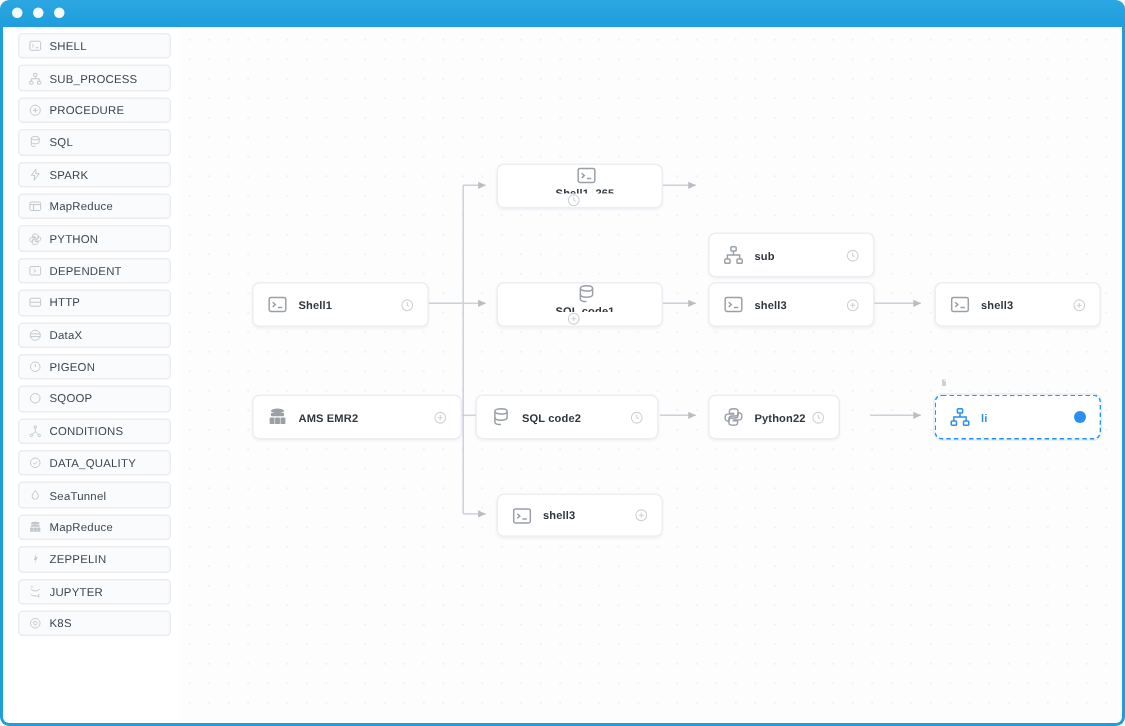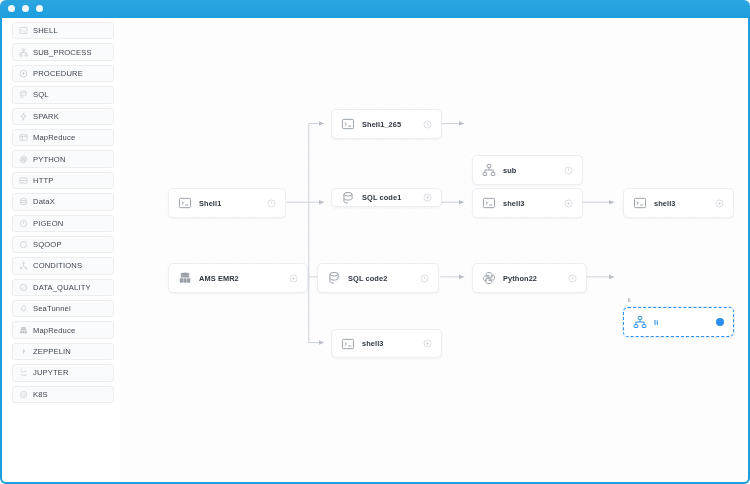--- a/index.html
+++ b/index.html
@@ -93,21 +93,20 @@
   .node .n-status{
     width:9px;height:9px;flex:0 0 9px;margin-right:9px;
     color:#cdd1d6;display:flex;align-items:center;justify-content:center;
   }
   .node .n-status svg{display:block;width:9px;height:9px;}
   
   .node.sel{
     background:#ffffff;
     border:1px dashed #2a8ff0;
     box-shadow:0 0 0 1px rgba(42,143,240,.12);
-    margin-top:44px;
   }
   .node.sel .n-ico{color:#2a8ff0;}
   .node.sel .n-label{color:#2a8ff0;}
   .sel-handle{
     position:absolute;width:8px;height:8px;border-radius:50%;
     background:#2a8ff0;right:9px;top:50%;margin-top:-4px;
   }
   .sel-tag{
     position:absolute;left:4px;top:-11px;
     font-size:6px;color:#8b9099;
@@ -190,20 +189,29 @@
             <svg viewBox="0 0 24 24" fill="none" stroke="currentColor" stroke-width="1.6">
               <path d="M12 2.6c-3.2 0-4.7 1-4.7 2.9v2.3h4.9v.9H5.5C3.6 8.7 2.4 10 2.4 12.6s1 3.9 2.8 3.9h1.6v-2.4c0-1.9 1.5-3.2 3.5-3.2h3.9c1.7 0 3-1.2 3-2.9V5.5c0-1.8-1.6-2.9-5.2-2.9z"></path>
               <path d="M12 21.4c3.2 0 4.7-1 4.7-2.9v-2.3h-4.9v-.9h6.7c1.9 0 3.1-1.3 3.1-3.9s-1-3.9-2.8-3.9h-1.6v2.4c0 1.9-1.5 3.2-3.5 3.2H9.8c-1.7 0-3 1.2-3 2.9v3c0 1.8 1.6 2.4 5.2 2.4z"></path>
             </svg>
           </span>
           <span class="side-label">PYTHON</span>
         </div>
         <div class="side-item">
           <span class="side-ico">
             <svg viewBox="0 0 24 24" fill="none" stroke="currentColor" stroke-width="1.7">
+              <rect x="2.5" y="4.5" width="19" height="15" rx="2"></rect>
+              <path d="M9 9l4 3-4 3"></path>
+            </svg>
+          </span>
+          <span class="side-label">DEPENDENT</span>
+        </div>
+        <div class="side-item">
+          <span class="side-ico">
+            <svg viewBox="0 0 24 24" fill="none" stroke="currentColor" stroke-width="1.7">
               <rect x="2.5" y="5" width="19" height="14" rx="2"></rect>
               <path d="M2.5 12h19"></path>
             </svg>
           </span>
           <span class="side-label">HTTP</span>
         </div>
         <div class="side-item">
           <span class="side-ico">
             <svg viewBox="0 0 24 24" fill="none" stroke="currentColor" stroke-width="1.7">
               <circle cx="12" cy="12" r="9"></circle>
@@ -356,36 +364,36 @@
               </svg>
             </span>
             <span class="n-label">AMS EMR2</span>
             <span class="n-status">
               <svg viewBox="0 0 24 24" fill="none" stroke="currentColor" stroke-width="1.9">
                 <circle cx="12" cy="12" r="9.5"></circle>
                 <path d="M12 7.6v8.8M7.6 12h8.8"></path>
               </svg>
             </span>
           </div>
-          <div class="node" style="left: 211px; top: 89px; width: 111px; height: 30px;">
+          <div class="node" style="left: 211px; top: 89px; width: 111px; height: 30px; flex-direction: column;">
             <span class="n-ico">
               <svg viewBox="0 0 24 24" fill="none" stroke="currentColor" stroke-width="1.7">
                 <rect x="2.5" y="4" width="19" height="16" rx="2"></rect>
                 <path d="M6.5 9.5l3 2.6-3 2.6M12.5 15.5h5"></path>
               </svg>
             </span>
             <span class="n-label">Shell1_265</span>
             <span class="n-status">
               <svg viewBox="0 0 24 24" fill="none" stroke="currentColor" stroke-width="1.9">
                 <circle cx="12" cy="12" r="9.5"></circle>
                 <path d="M12 6.8V12l3.4 2"></path>
               </svg>
             </span>
           </div>
-          <div class="node" style="left: 211px; top: 168px; width: 111px; height: 19px;">
+          <div class="node" style="left: 211px; top: 168px; width: 111px; height: 30px; flex-direction: column;">
             <span class="n-ico">
               <svg viewBox="0 0 24 24" fill="none" stroke="currentColor" stroke-width="1.7">
                 <ellipse cx="12" cy="5.6" rx="7" ry="3"></ellipse>
                 <path d="M5 5.6v7c0 1.7 3.1 3 7 3s7-1.3 7-3v-7"></path>
                 <path d="M5 12.6v5c0 1.7 3.1 3 7 3"></path>
               </svg>
             </span>
             <span class="n-label">SQL code1</span>
             <span class="n-status">
               <svg viewBox="0 0 24 24" fill="none" stroke="currentColor" stroke-width="1.9">
@@ -450,21 +458,21 @@
               </svg>
             </span>
             <span class="n-label">shell3</span>
             <span class="n-status">
               <svg viewBox="0 0 24 24" fill="none" stroke="currentColor" stroke-width="1.9">
                 <circle cx="12" cy="12" r="9.5"></circle>
                 <path d="M12 7.6v8.8M7.6 12h8.8"></path>
               </svg>
             </span>
           </div>
-          <div class="node" style="left: 352px; top: 243px; width: 115px; height: 30px;">
+          <div class="node" style="left: 352px; top: 243px; width: 88px; height: 30px;">
             <span class="n-ico">
               <svg viewBox="0 0 24 24" fill="none" stroke="currentColor" stroke-width="1.6">
                 <path d="M12 2.6c-3.2 0-4.7 1-4.7 2.9v2.3h4.9v.9H5.5C3.6 8.7 2.4 10 2.4 12.6s1 3.9 2.8 3.9h1.6v-2.4c0-1.9 1.5-3.2 3.5-3.2h3.9c1.7 0 3-1.2 3-2.9V5.5c0-1.8-1.6-2.9-5.2-2.9z"></path>
                 <path d="M12 21.4c3.2 0 4.7-1 4.7-2.9v-2.3h-4.9v-.9h6.7c1.9 0 3.1-1.3 3.1-3.9s-1-3.9-2.8-3.9h-1.6v2.4c0 1.9-1.5 3.2-3.5 3.2H9.8c-1.7 0-3 1.2-3 2.9v3c0 1.8 1.6 2.4 5.2 2.4z"></path>
               </svg>
             </span>
             <span class="n-label">Python22</span>
             <span class="n-status">
               <svg viewBox="0 0 24 24" fill="none" stroke="currentColor" stroke-width="1.9">
                 <circle cx="12" cy="12" r="9.5"></circle>

